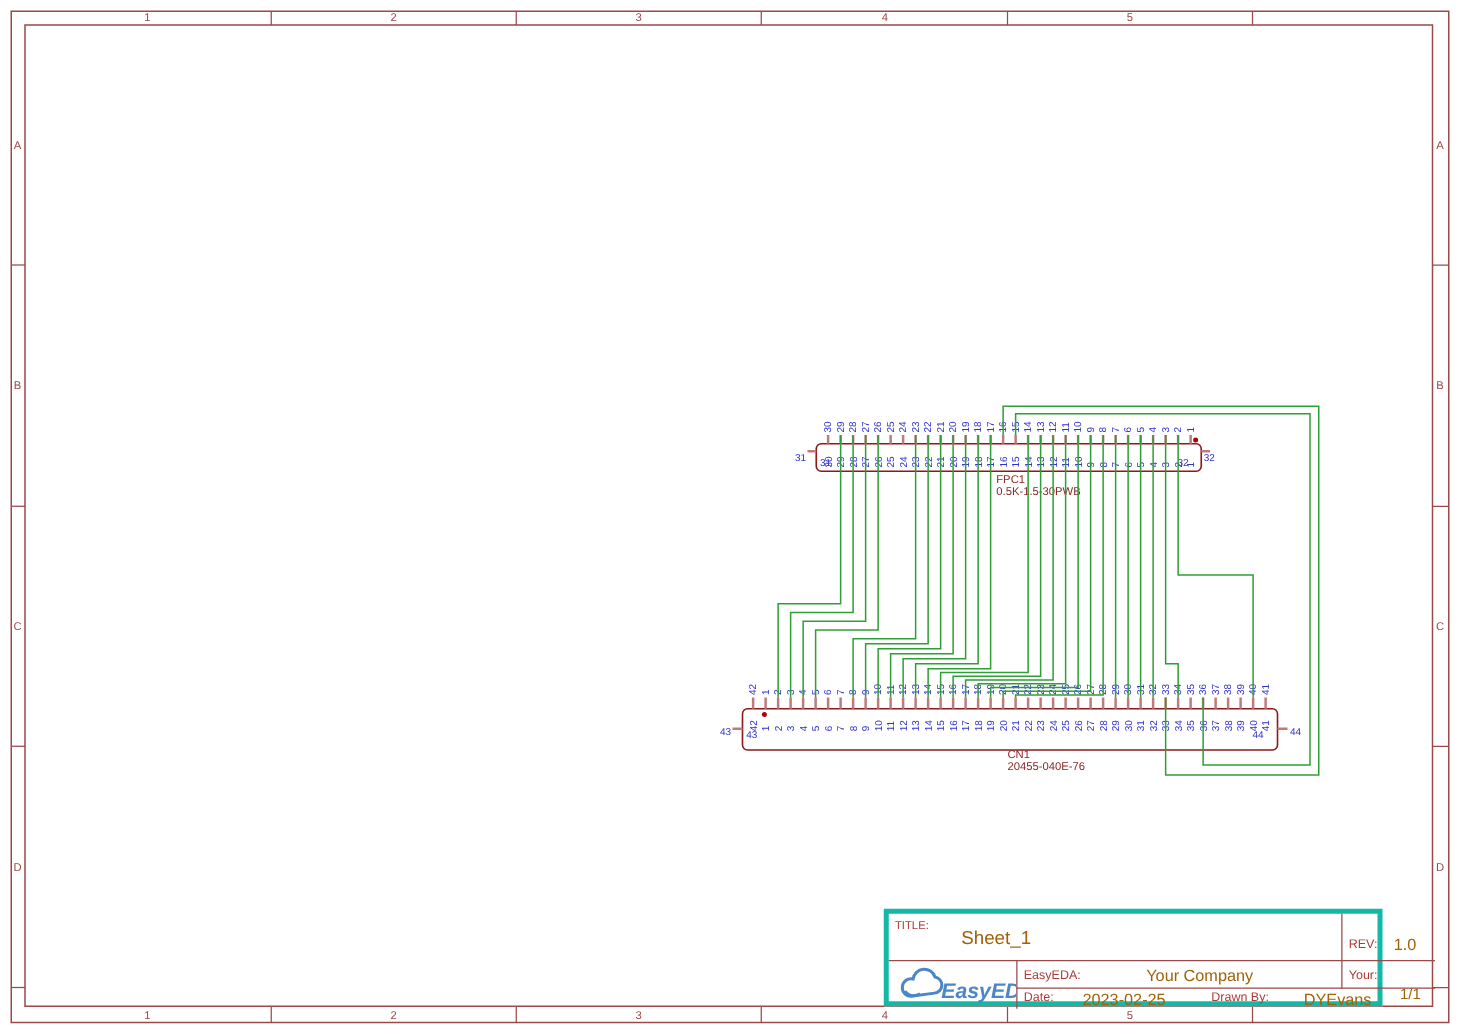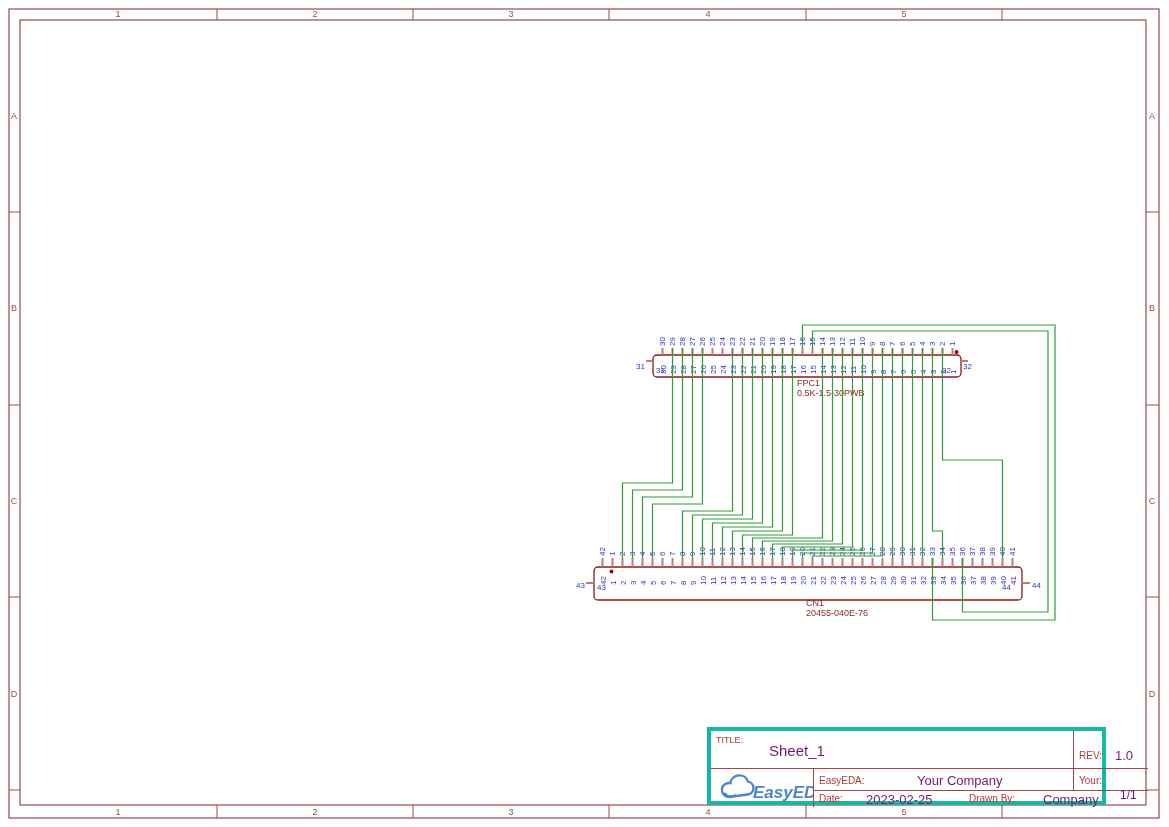--- a/index.html
+++ b/index.html
@@ -3,21 +3,21 @@
 <meta charset="utf-8">
 <style>
   html,body{margin:0;padding:0;background:#ffffff;font-family:"Liberation Sans",sans-serif;}
   #sheet{position:relative;width:1169px;height:827px;background:#fff;overflow:hidden;}
   #schematic-svg{position:absolute;left:0;top:0;}
   
   #title-block{position:absolute;left:707px;top:727px;width:399px;height:78px;
     border:4px solid #14b8a6;box-sizing:border-box;background:#fff;}
   .tb-line{position:absolute;background:#9c4848;}
   .tb-label{position:absolute;color:#b03a3a;font-size:10px;white-space:nowrap;}
-  .tb-value{position:absolute;color:#701a75;font-size:13px;white-space:nowrap;}
+  .tb-value{position:absolute;color:#a16207;font-size:13px;white-space:nowrap;}
   #tb-title-label{left:5px;top:4px;font-size:9px;}
   #tb-title-value{left:58px;top:11px;font-size:15px;}
   #tb-rev-label{left:368px;top:19px;}
   #tb-rev-value{left:404px;top:17px;}
   #tb-company-label{left:108px;top:44px;}
   #tb-company-value{left:174px;top:42px;margin-left:32px;}
   #tb-sheet-label{left:368px;top:44px;}
   #tb-sheet-value{left:409px;top:57px;font-size:12px;}
   #tb-date-label{left:108px;top:62px;}
   #tb-date-value{left:155px;top:61px;}
@@ -504,21 +504,21 @@
     <span class="tb-value" id="tb-title-value">Sheet_1</span>
     <span class="tb-label" id="tb-rev-label">REV:</span>
     <span class="tb-value" id="tb-rev-value">1.0</span>
     <span class="tb-label" id="tb-company-label">EasyEDA:</span>
     <span class="tb-value" id="tb-company-value">Your Company</span>
     <span class="tb-label" id="tb-sheet-label">Your:</span>
     <span class="tb-value" id="tb-sheet-value">1/1</span>
     <span class="tb-label" id="tb-date-label">Date:</span>
     <span class="tb-value" id="tb-date-value">2023-02-25</span>
     <span class="tb-label" id="tb-drawnby-label">Drawn By:</span>
-    <span class="tb-value" id="tb-drawnby-value">Company</span>
+    <span class="tb-value" id="tb-drawnby-value">DYEvans</span>
 
     <svg id="tb-logo" viewBox="0 0 98 32">
       <path d="M14 24 a7 7 0 1 1 1.5 -13.8 a9 9 0 0 1 17.5 -1.6 a6.5 6.5 0 0 1 -0.5 12.9 z" fill="none" stroke="#4a86c8" stroke-width="2.4"></path>
       <path d="M9 20 q5 6 12 2" fill="none" stroke="#4a86c8" stroke-width="2.2"></path>
       <text x="38" y="25" font-size="17" font-style="italic" font-weight="bold" fill="#4a86c8" font-family="Liberation Sans, sans-serif">EasyEDA</text>
     </svg>
   </div>
 </div>
 
 </body></html>

